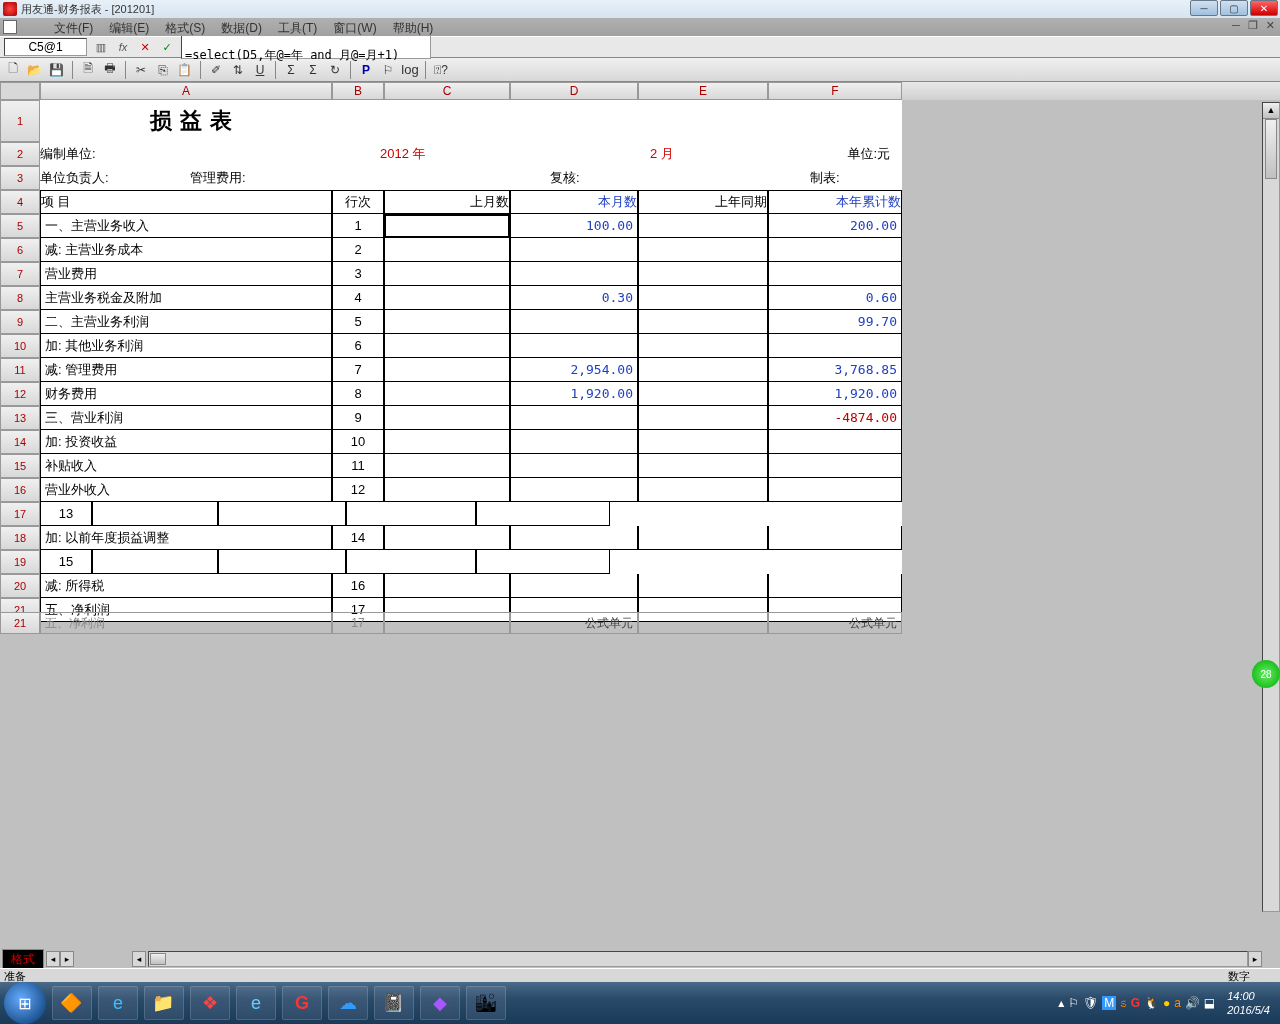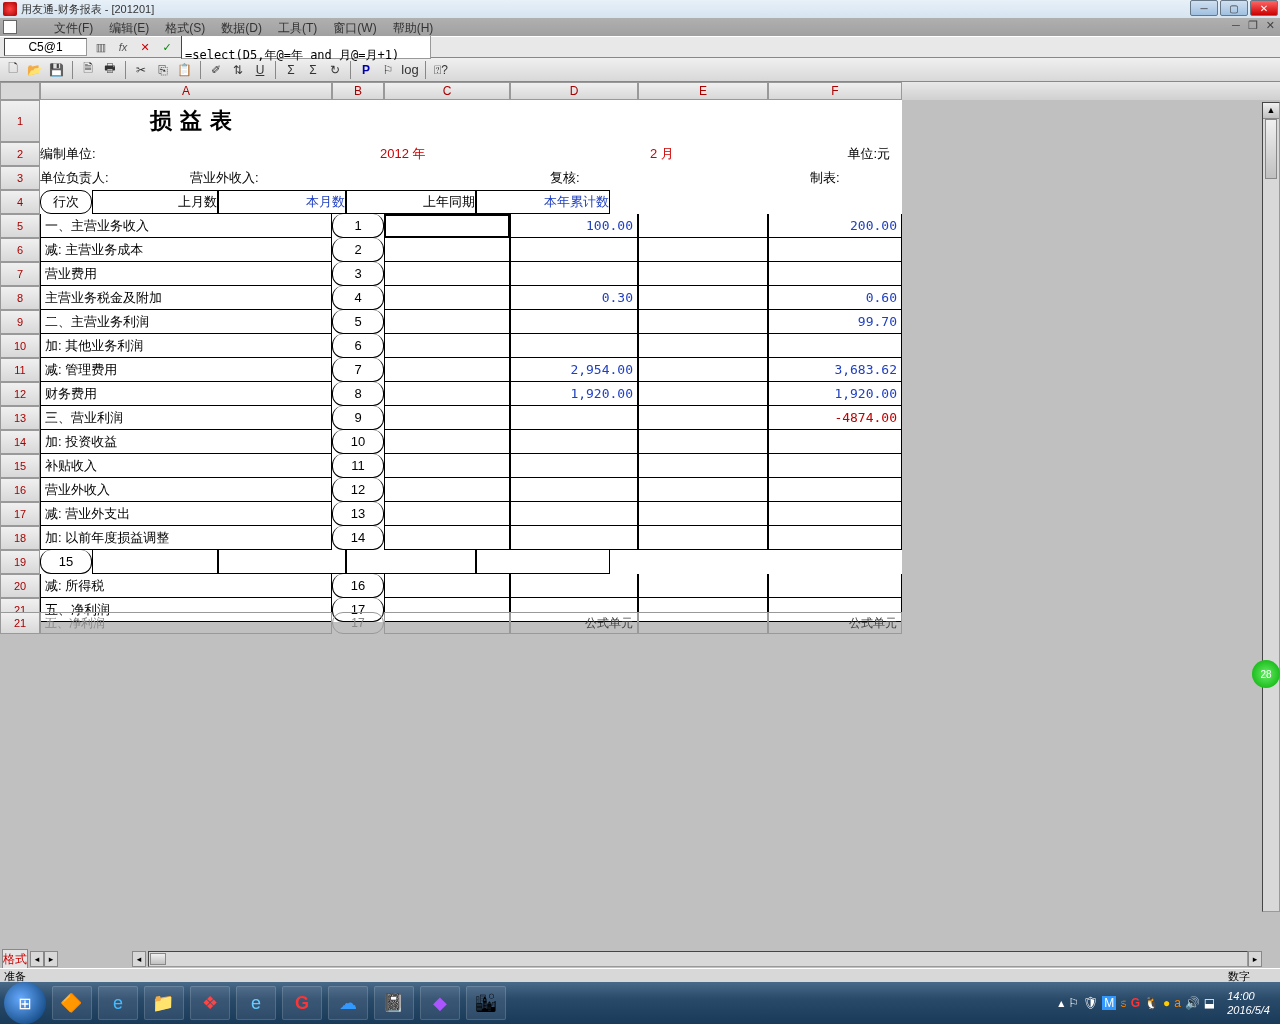--- a/index.html
+++ b/index.html
@@ -46,42 +46,42 @@
 .row-h.first { height:42px; line-height:40px; }
 .cells { position:relative; background:#fff; }
 
 
 .report { width:862px; font-family:"SimSun",serif; }
 .report-title { height:42px; font-size:22px; font-weight:bold; text-align:left; padding-left:110px; line-height:42px; letter-spacing:8px; border-bottom:0; }
 .report-row { height:24px; display:flex; font-size:13px; }
 .hdr-row .rc { border:1px solid #000; display:flex; align-items:center; justify-content:center; background:#fff; }
 .data-row .rc { border:1px solid #000; border-top:0; display:flex; align-items:center; padding:0 4px; }
 .rc.item { width:292px; justify-content:flex-start; }
-.rc.line { width:52px; justify-content:center;border-radius:11px; }
+.rc.line { width:52px; justify-content:center; }
 .rc.prev { width:126px; justify-content:flex-end; }
 .rc.curr { width:128px; justify-content:flex-end; font-family:monospace; color:#2040c0; }
 .rc.last { width:130px; justify-content:flex-end; }
 .rc.ytd  { width:134px; justify-content:flex-end; font-family:monospace; color:#2040c0; }
 .rc.prev.sel { background:#fff; outline:2px solid #000; outline-offset:-2px; }
 .neg { color:#c00000 !important; }
 
 .meta-row { height:24px; display:flex; font-size:13px; align-items:center; }
 .meta-row span { display:inline-block; }
 .meta-year { color:#c00; position:absolute; left:340px; }
 .meta-month { color:#c00; position:absolute; left:610px; }
 
 
 .dup { position:absolute; left:40px; top:530px; width:862px; }
 .dup-row { height:22px; display:flex; font-size:12px; }
 .dup-row .rc { border:1px solid #999; display:flex; align-items:center; padding:0 4px; color:#888; }
 .dup-row .rc.curr, .dup-row .rc.ytd { color:#404040; }
 
 
 .sheet-tabs { position:absolute; bottom:14px; left:0; height:18px; display:flex; align-items:center; background:#c0c0c0; width:100%; }
-.sheet-tab { padding:1px 0; background:#e5e5e5; border:1px solid #888; font-size:12px; color:#c00; margin-left:2px; }
+.sheet-tab { padding:1px 8px; background:#000000; border:1px solid #888; font-size:12px; color:#c00; margin-left:2px; }
 
 
 .status-bar { position:absolute; bottom:42px; left:0; right:0; height:14px; background:#d8d8d8; border-top:1px solid #fff; font-size:11px; padding-left:4px; line-height:14px; }
 .status-right { position:absolute; right:30px; }
 
 
 .v-scroll { position:absolute; right:0; top:102px; width:18px; height:810px; background:#d8d8d8; border:1px inset #999; }
 .v-scroll .arrow { height:16px; background:linear-gradient(#f0f0f0,#c0c0c0); border-bottom:1px solid #888; text-align:center; font-size:9px; line-height:14px; }
 .v-scroll .thumb { position:absolute; top:16px; left:2px; width:12px; height:60px; background:linear-gradient(#f0f0f0,#c0c0c0); border:1px solid #888; }
 
@@ -206,25 +206,26 @@
       <div class="report" id="report">
           <div class="report-title">损益表</div>
           <div class="meta-row" style="position: relative;">
             <span>编制单位:</span>
 <span class="meta-year">2012 年</span>
 <span class="meta-month">2 月</span>
 <span style="position:absolute;right:12px;">单位:元</span>
           </div>
           <div class="meta-row" style="position: relative;">
             <span>单位负责人:</span>
-<span style="position:absolute;left:150px;">营业外收入:</span>
+<span style="position:absolute;left:150px;">管理费用:</span>
 <span style="position:absolute;left:510px;">复核:</span>
 <span style="position:absolute;left:770px;">制表:</span>
           </div>
           <div class="report-row hdr-row">
+            <div class="rc item">项      目</div>
             <div class="rc line">行次</div>
             <div class="rc prev">上月数</div>
             <div class="rc curr">本月数</div>
             <div class="rc last">上年同期</div>
             <div class="rc ytd">本年累计数</div>
           </div>
           <div class="report-row data-row">
             <div class="rc item">一、主营业务收入</div>
             <div class="rc line">1</div>
             <div class="rc prev sel"></div>
@@ -271,21 +272,21 @@
             <div class="rc curr"></div>
             <div class="rc last"></div>
             <div class="rc ytd"></div>
           </div>
           <div class="report-row data-row">
             <div class="rc item">    减: 管理费用</div>
             <div class="rc line">7</div>
             <div class="rc prev"></div>
             <div class="rc curr">2,954.00</div>
             <div class="rc last"></div>
-            <div class="rc ytd">3,683.62</div>
+            <div class="rc ytd">3,768.85</div>
           </div>
           <div class="report-row data-row">
             <div class="rc item">        财务费用</div>
             <div class="rc line">8</div>
             <div class="rc prev"></div>
             <div class="rc curr">1,920.00</div>
             <div class="rc last"></div>
             <div class="rc ytd">1,920.00</div>
           </div>
           <div class="report-row data-row">
@@ -314,21 +315,20 @@
           </div>
           <div class="report-row data-row">
             <div class="rc item">        营业外收入</div>
             <div class="rc line">12</div>
             <div class="rc prev"></div>
             <div class="rc curr"></div>
             <div class="rc last"></div>
             <div class="rc ytd"></div>
           </div>
           <div class="report-row data-row">
-            <div class="rc item">    减: 营业外支出</div>
             <div class="rc line">13</div>
             <div class="rc prev"></div>
             <div class="rc curr"></div>
             <div class="rc last"></div>
             <div class="rc ytd"></div>
           </div>
           <div class="report-row data-row">
             <div class="rc item">    加: 以前年度损益调整</div>
             <div class="rc line">14</div>
             <div class="rc prev"></div>

